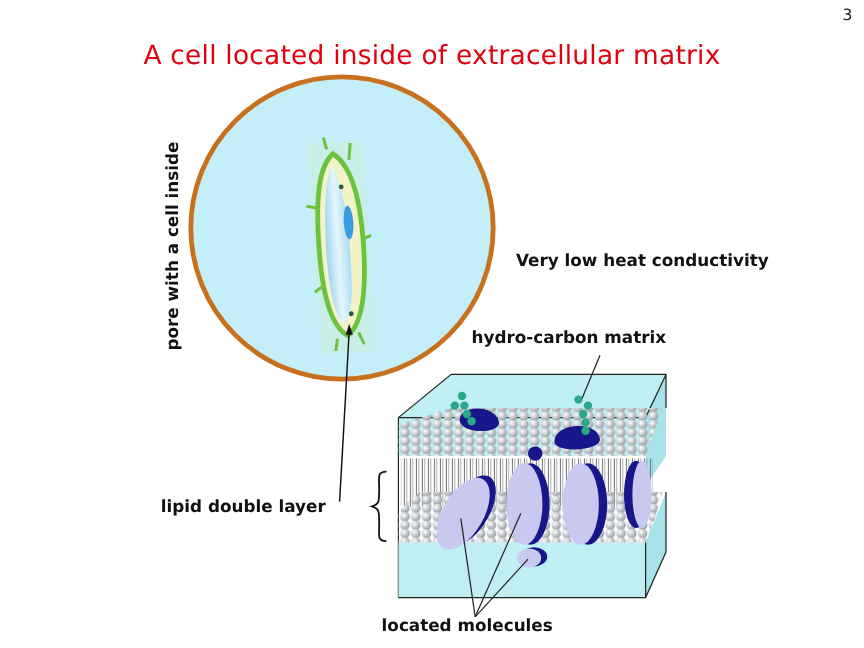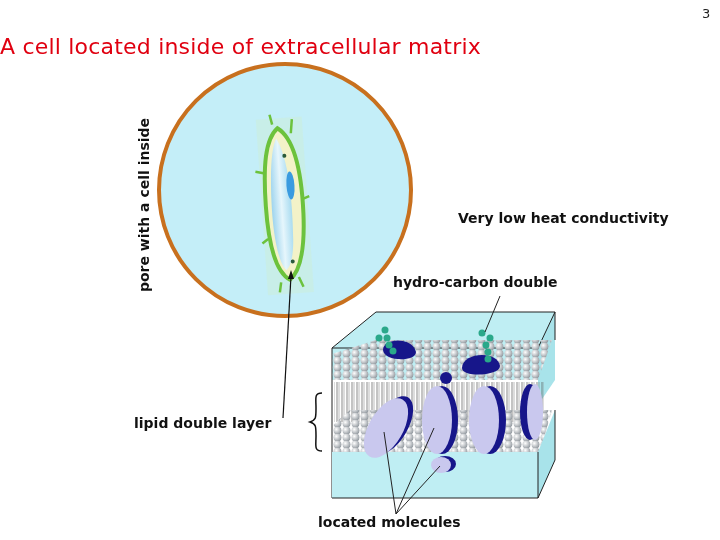--- a/index.html
+++ b/index.html
@@ -1,21 +1,21 @@
 <!DOCTYPE html>
 <html><head>
 <meta charset="utf-8">
 <style>
   html, body { margin:0; padding:0; background:#ffffff; }
   body { width:720px; height:540px; position:relative; overflow:hidden; font-family:"DejaVu Sans", sans-serif; }
   .slide-number { position:absolute; left:702px; top:6px; font-size:13px; color:#222; }
-  .title { position:absolute; left:0; width:720px; top:34px; font-size:22px; color:#e00010; letter-spacing:0.2px; }
+  .title { position:absolute; left:0; width:720px; top:34px; text-align:center; font-size:22px; color:#e00010; letter-spacing:0.2px; }
   .vlabel { position:absolute; left:133px; top:110px; width:22px; height:190px; }
   .vlabel span { position:absolute; left:50%; top:50%; transform:translate(-50%,-50%) rotate(-90deg); white-space:nowrap; font-size:14px; font-weight:bold; color:#111; }
-  .note { position:absolute; left:430px; top:208px; font-size:14px; font-weight:bold; color:#111; line-height:20px;margin-left:28px; }
+  .note { position:absolute; left:430px; top:208px; font-size:14px; font-weight:bold; color:#111; line-height:20px; }
   .lbl { position:absolute; font-size:14px; font-weight:bold; color:#111; white-space:nowrap; }
   svg.diagram { position:absolute; left:0; top:0; }
 </style>
 </head>
 <body>
 
 <div class="slide-number">3</div>
 <div class="title">A cell located inside of extracellular matrix</div>
 
 <div class="vlabel">
@@ -115,15 +115,15 @@
   </g>
 
   <g>
     <path d="M322 393 C314 393 316 398 316 408 C316 418 316 420 310 422 C316 424 316 426 316 436 C316 446 314 451 322 451" stroke="#111" stroke-width="1.5" fill="none"></path>
   </g>
 </svg>
 
 <div class="note">
   <div>Very  low heat  conductivity</div>
 </div>
-<div class="lbl" style="left:393px; top:274px;">hydro-carbon double</div>
+<div class="lbl" style="left:393px; top:274px;">hydro-carbon matrix</div>
 <div class="lbl" style="left:134px; top:415px;">lipid double layer</div>
 <div class="lbl" style="left:318px; top:514px;">located molecules</div>
 
 </body></html>

